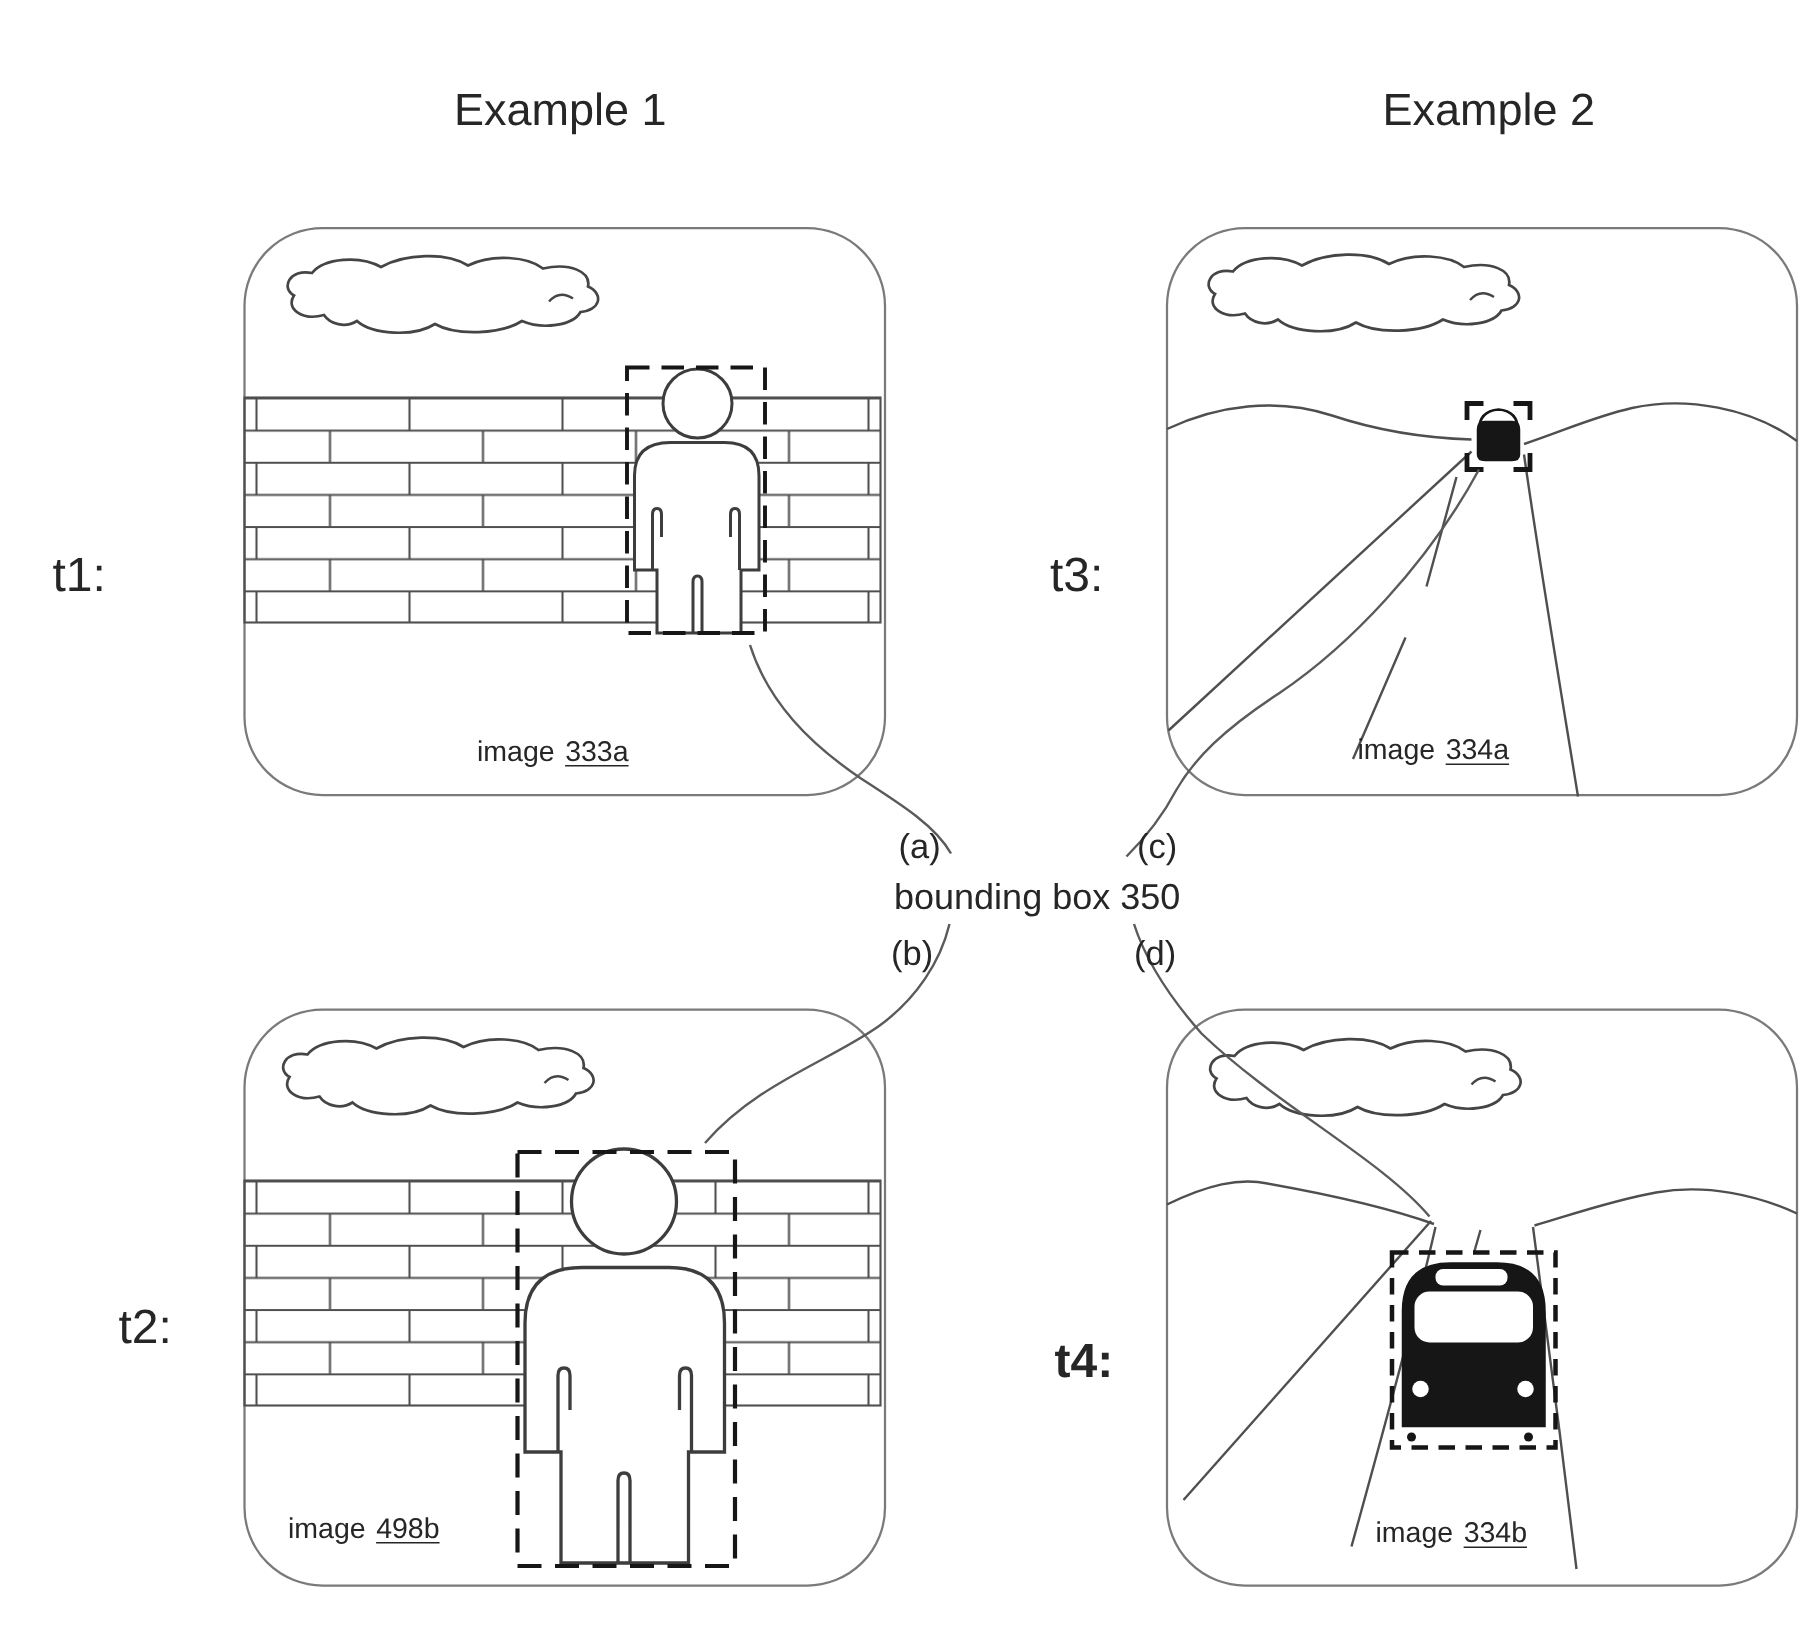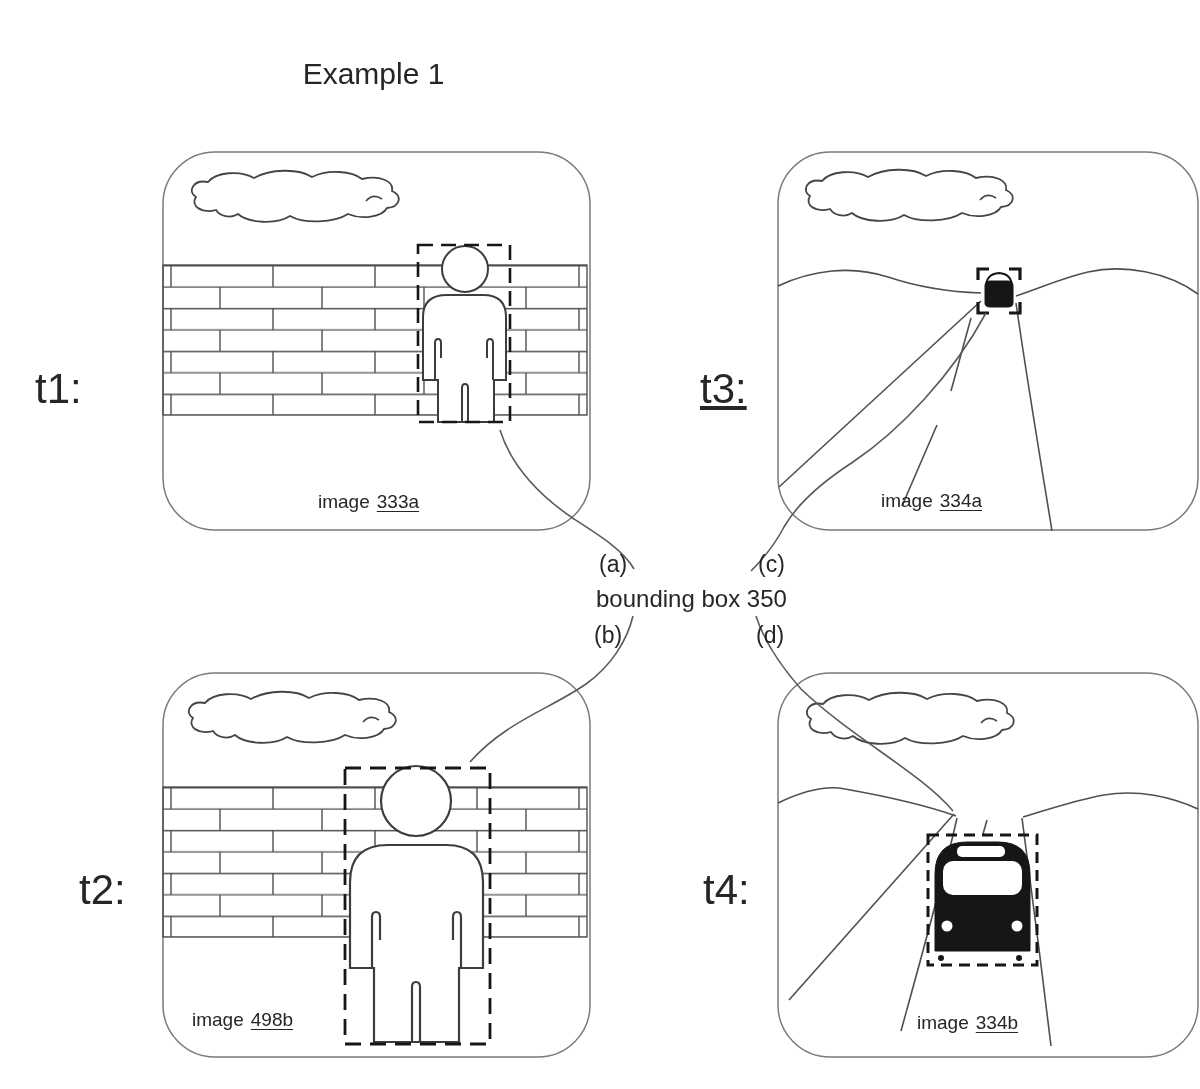--- a/index.html
+++ b/index.html
@@ -1,21 +1,21 @@
 <!DOCTYPE html>
 <html><head>
 <meta charset="utf-8">
 <style>
   html,body{margin:0;padding:0;background:#ffffff;}
   #stage{position:relative;width:1200px;height:1089px;background:#ffffff;overflow:hidden;
          font-family:"Liberation Sans", sans-serif;color:#262626;}
   #art{position:absolute;left:0;top:0;}
   .lbl{position:absolute;white-space:nowrap;color:#262626;}
   .title{font-size:30px;}
-  .time{font-size:42px;}
+  .time{font-size:32px;}
   .conn{font-size:23px;}
   .center-lbl{font-size:24px;}
   .imglbl{font-size:19px;}
   .imglbl .word{margin-right:7px;}
   .imglbl .ref{text-decoration:underline;text-underline-offset:3px;}
   .ctr{text-align:center;}
 </style>
 </head>
 <body>
 
@@ -110,38 +110,39 @@
 
     <g fill="none" stroke="#5a5a5a" stroke-width="1.6">
       <path d="M 500,430 C 512,468 540,496 574,519 C 602,537 624,551 634,569"></path>
       <path d="M 633,616 C 627,641 611,666 586,684 C 552,708 505,722 470,762"></path>
       <path d="M 986,313 C 952,376 899,431 853,462 C 816,486 796,506 784,527 C 773,548 761,561 751,571"></path>
       <path d="M 756,616 C 764,641 779,664 801,689 C 851,737 921,773 953,811"></path>
     </g>
   </svg>
 
   <div class="lbl title ctr" style="left:281px;top:57px;width:185px;">Example 1</div>
+  <div class="lbl title ctr" style="left:900px;top:57px;width:185px;">Example 2</div>
 
   <div class="lbl time" style="left:35px;top:365px;">t1:</div>
   <div class="lbl time" style="left:37px;top:866px;margin-left:42px;">t2:</div>
-  <div class="lbl time" style="left:700px;top:365px;text-decoration:underline;">t3:</div>
-  <div class="lbl time" style="left:703px;top:866px;">t4:</div>
+  <div class="lbl time" style="left:700px;top:365px;">t3:</div>
+  <div class="lbl time" style="left:703px;top:889px;font-weight:bold;">t4:</div>
 
   <div class="lbl conn" style="left:599px;top:551px;">(a)</div>
   <div class="lbl conn" style="left:758px;top:551px;">(c)</div>
   <div class="lbl center-lbl" style="left:596px;top:585px;">bounding box 350</div>
   <div class="lbl conn" style="left:594px;top:622px;">(b)</div>
   <div class="lbl conn" style="left:756px;top:622px;">(d)</div>
 
   <div class="lbl imglbl" style="left:318px;top:491px;">
     <span class="word">image</span><span class="ref">333a</span>
   </div>
   <div class="lbl imglbl" style="left:192px;top:1009px;">
     <span class="word">image</span><span class="ref">498b</span>
   </div>
-  <div class="lbl imglbl" style="left:881px;top:490px;">
+  <div class="lbl imglbl" style="left:905px;top:490px;">
     <span class="word">image</span><span class="ref">334a</span>
   </div>
   <div class="lbl imglbl" style="left:917px;top:1012px;">
     <span class="word">image</span><span class="ref">334b</span>
   </div>
 
 </div>
 
 </body></html>

